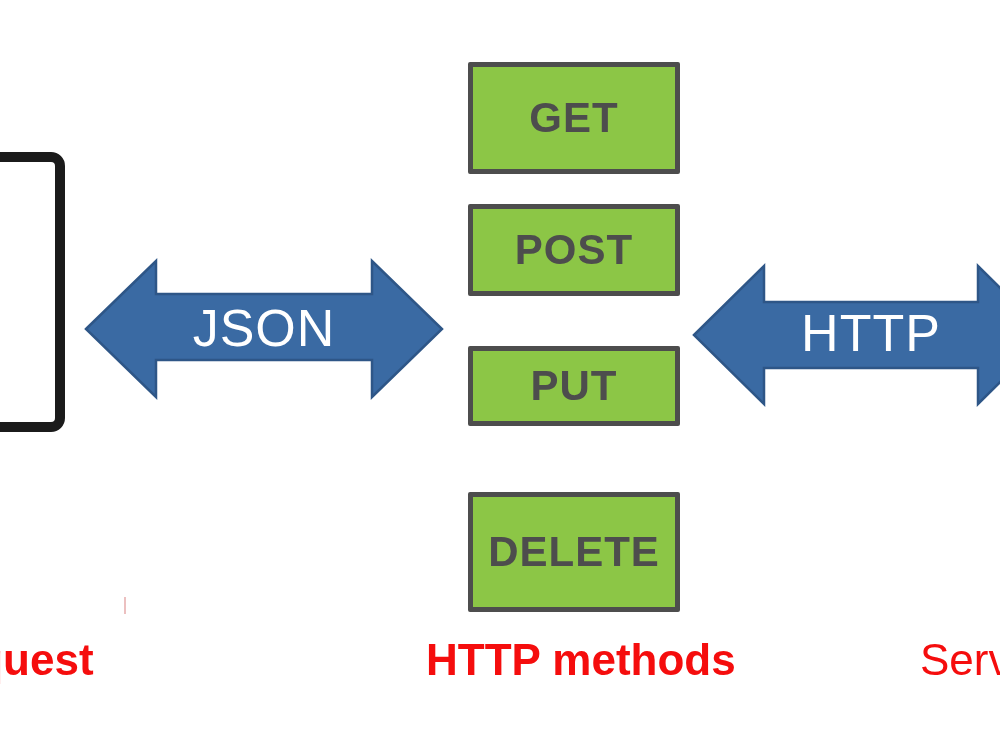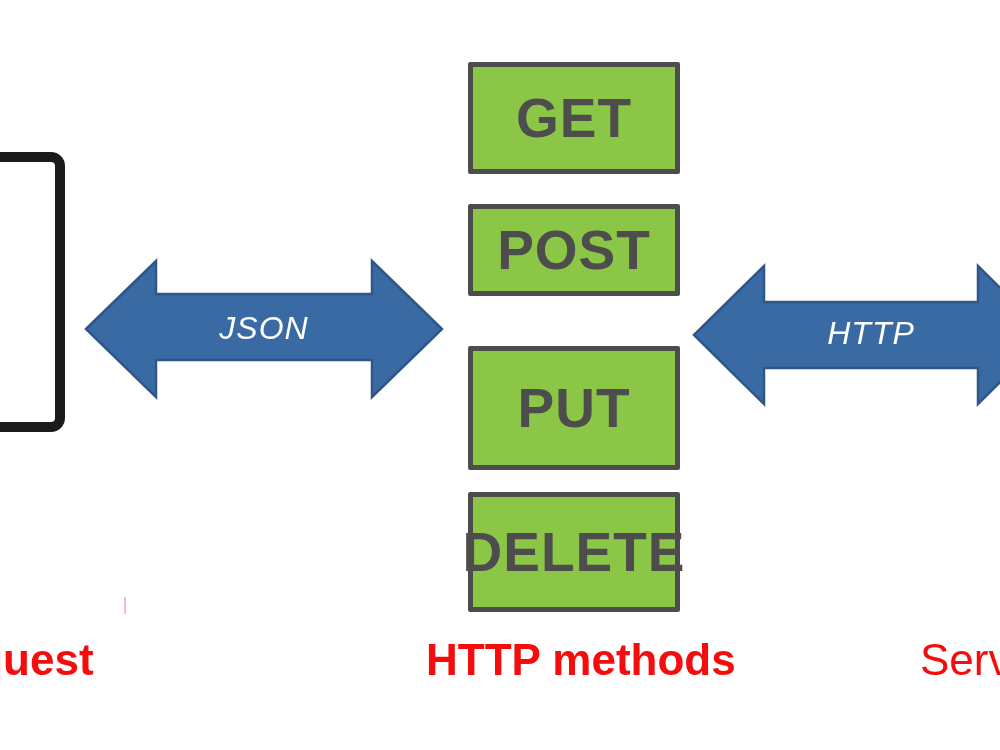--- a/index.html
+++ b/index.html
@@ -24,49 +24,48 @@
   .arrow-svg{position:absolute;display:block;}
   .arrow-svg polygon{
     fill:var(--arrow-blue);
     stroke:var(--arrow-blue-border);
     stroke-width:2.5;
   }
   .arrow-label{
     position:absolute;
     display:flex;align-items:center;justify-content:center;
     color:#ffffff;
-    font-size:32px;
+    font-size:52px;
     font-weight:400;
     letter-spacing:1px;
     pointer-events:none;
-    font-style:italic;
   }
   .json-arrow-svg{left:84px;top:258px;width:360px;height:144px;}
   .json-arrow-label{left:84px;top:256px;width:360px;height:144px;}
   .http-arrow-svg{left:692px;top:263px;width:358px;height:144px;}
   .http-arrow-label{left:692px;top:261px;width:358px;height:144px;}
   
   .method{
     position:absolute;
     left:468px;width:212px;
     box-sizing:border-box;
     background:var(--method-green);
     border:5px solid var(--method-border-gray);
     border-radius:2px;
     display:flex;align-items:center;justify-content:center;
   }
   .method .method-label{
     color:var(--method-border-gray);
-    font-size:55px;
+    font-size:42px;
     font-weight:700;
     letter-spacing:1px;
   }
   .m0{top:62px;height:112px;}
   .m1{top:204px;height:92px;}
-  .m2{top:346px;height:124px;}
+  .m2{top:346px;height:80px;}
   .m3{top:492px;height:120px;}
   
   .caption{
     position:absolute;
     top:636px;
     color:var(--caption-red);
     font-size:44px;
     line-height:1.1;
     white-space:nowrap;
   }

